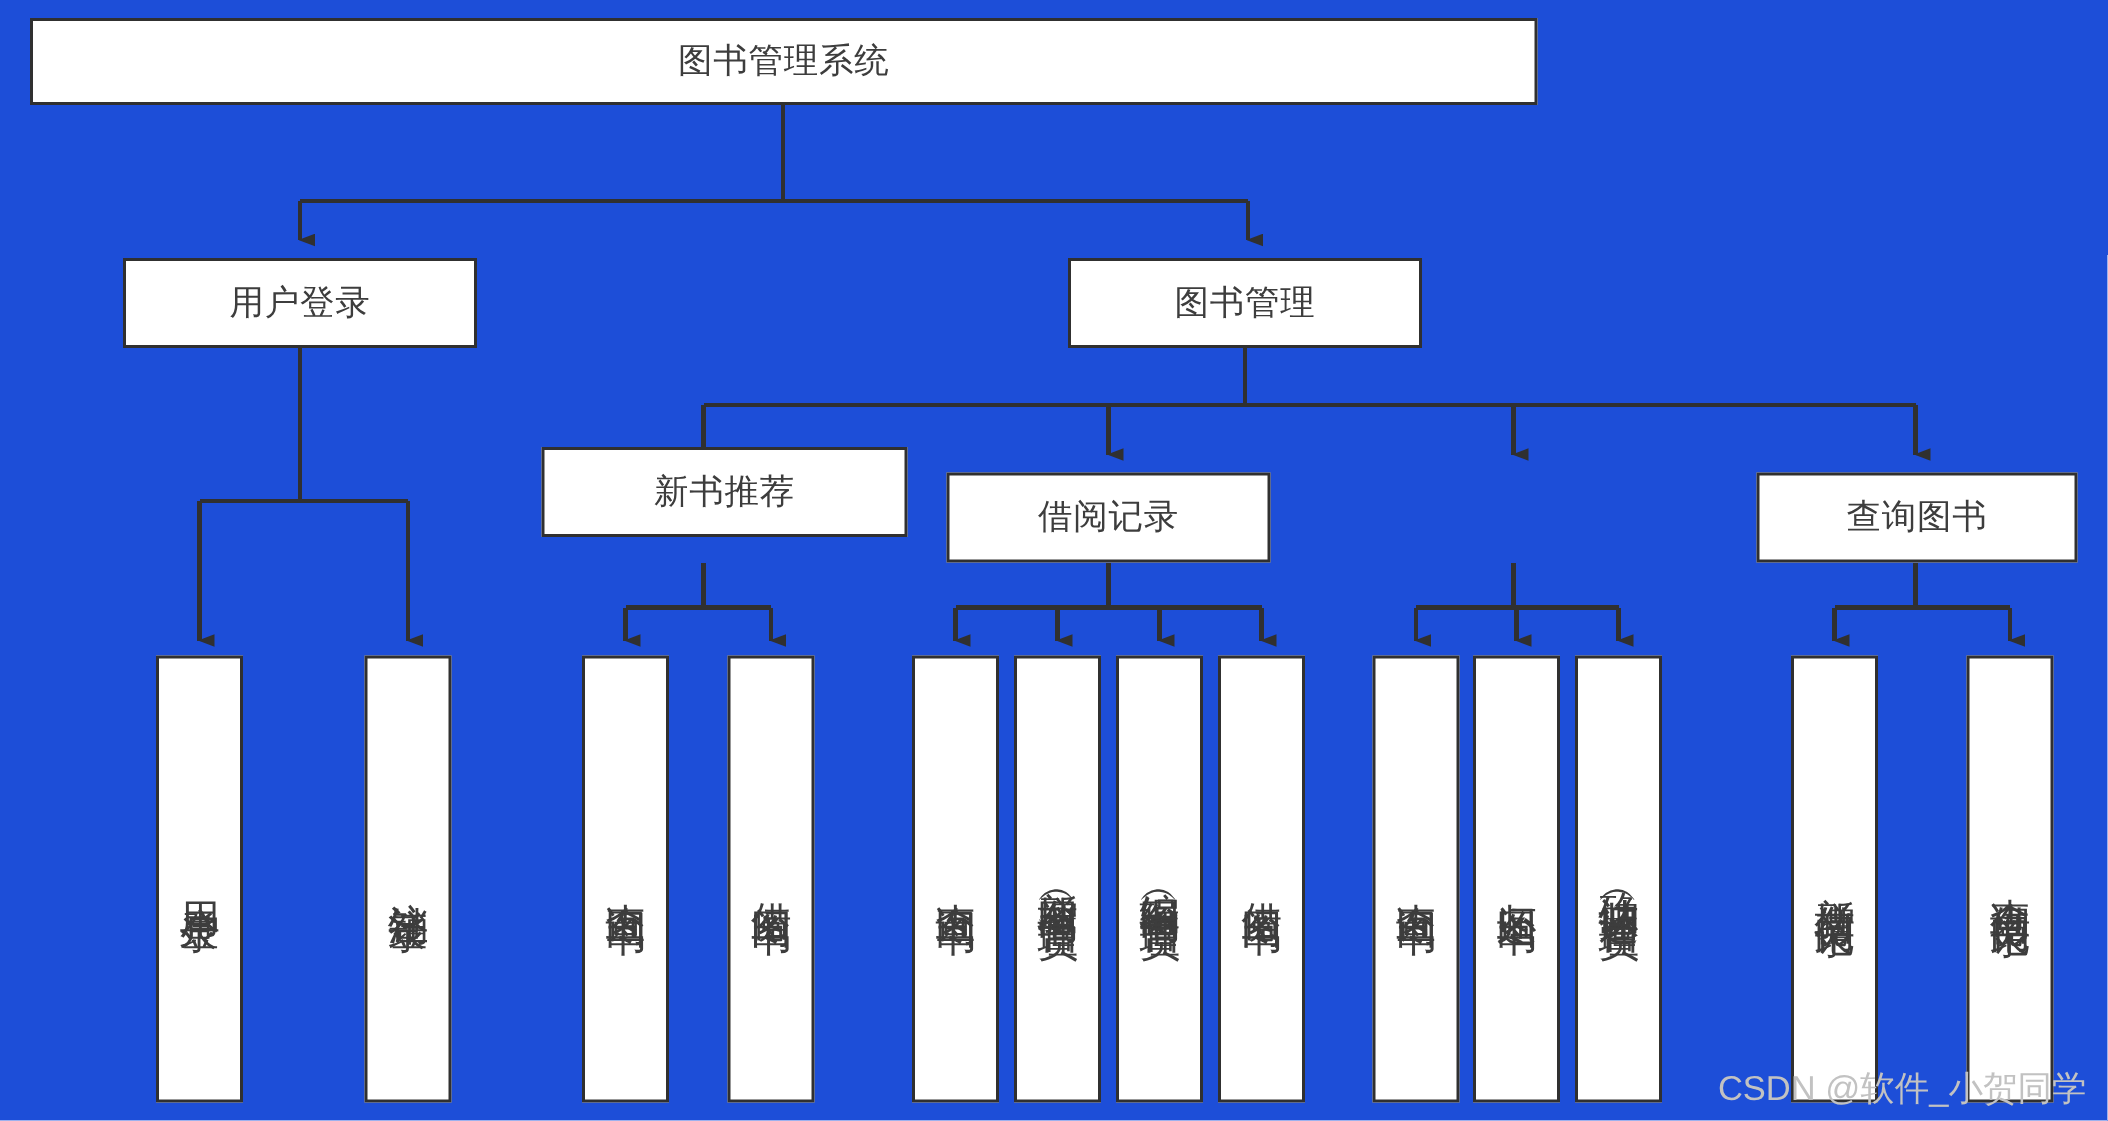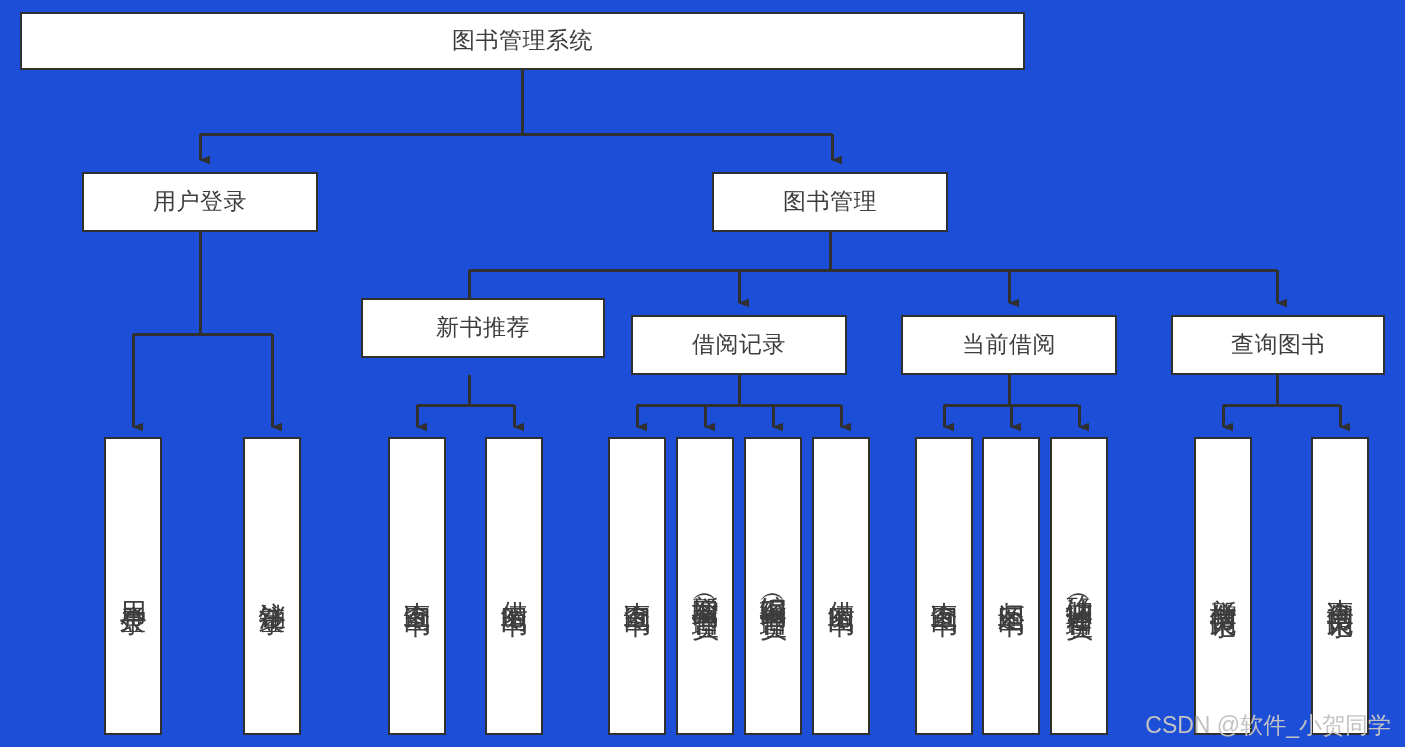--- a/index.html
+++ b/index.html
@@ -138,23 +138,20 @@
   <div class="node h" style="left:712px; top:172px; width:236px; height:60px;">
     <span class="node-label">图书管理</span>
   </div>
 
   <div class="node h" style="left:361px; top:298px; width:244px; height:60px;">
     <span class="node-label">新书推荐</span>
   </div>
   <div class="node h" style="left:631px; top:315px; width:216px; height:60px;">
     <span class="node-label">借阅记录</span>
   </div>
-  <div class="node h" style="left:901px; top:315px; width:216px; height:60px;">
-    <span class="node-label">当前借阅</span>
-  </div>
   <div class="node h" style="left:1171px; top:315px; width:214px; height:60px;">
     <span class="node-label">查询图书</span>
   </div>
 
   <div class="node v" style="left:104px; top:437px; width:58px; height:298px;">
     <span class="node-label">用户登录</span>
   </div>
   <div class="node v" style="left:243px; top:437px; width:58px; height:298px;">
     <span class="node-label">注销登录</span>
   </div>

